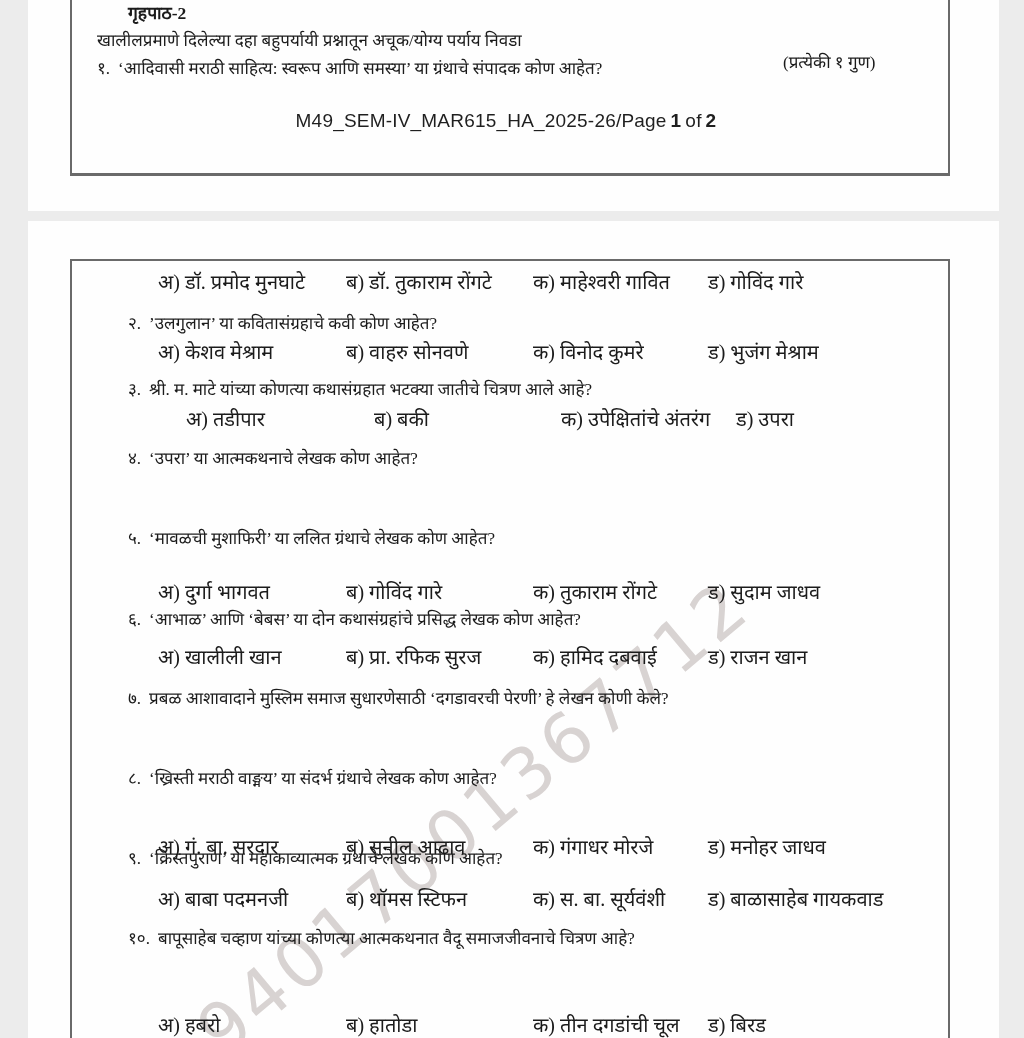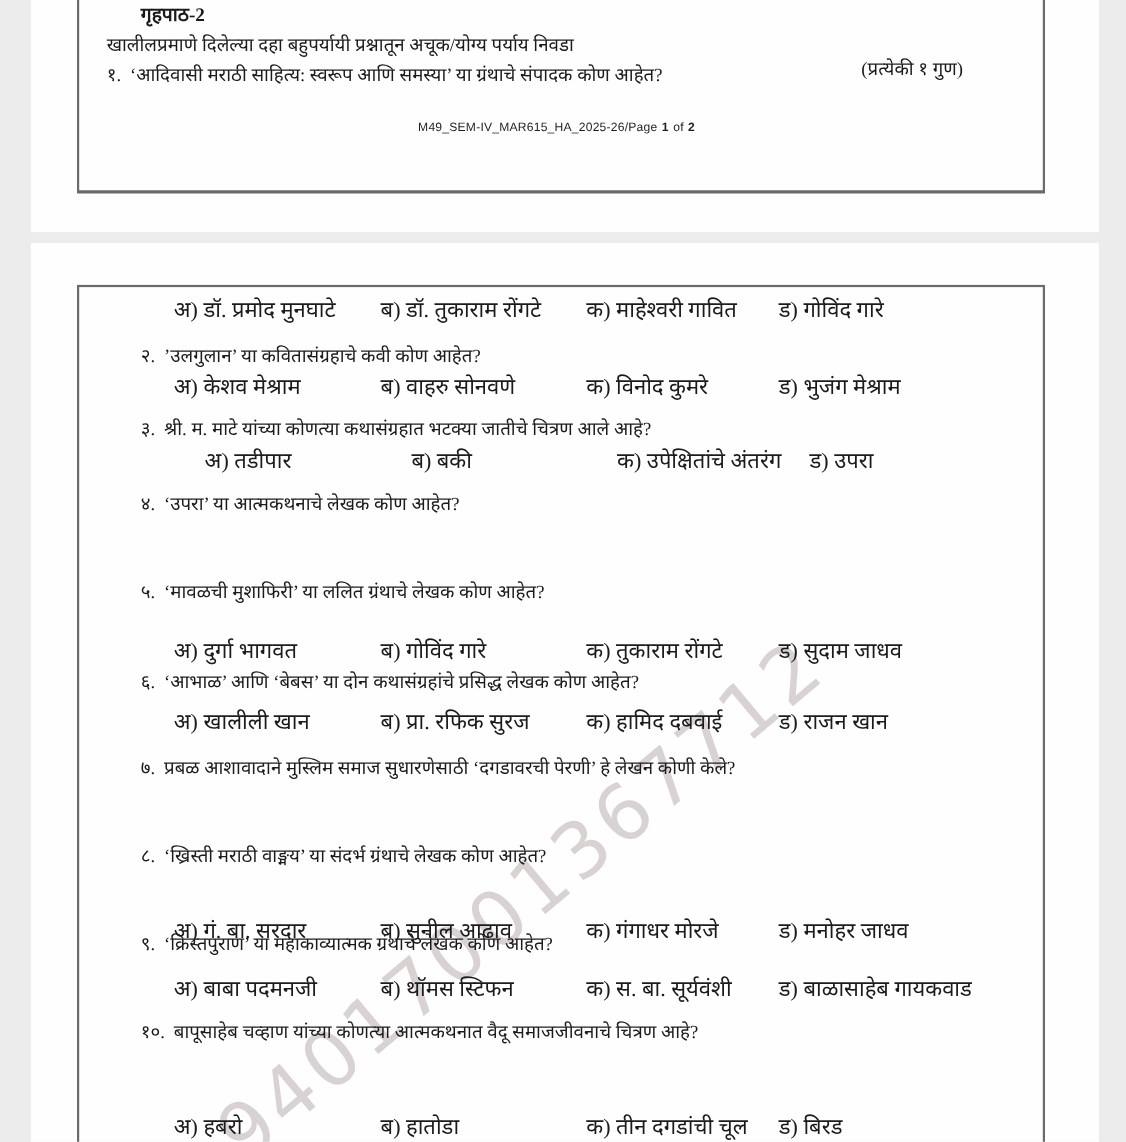--- a/index.html
+++ b/index.html
@@ -26,21 +26,21 @@
   .q-num{margin-right:8px;}
   .opt{position:absolute;top:0;white-space:nowrap;}
   .c1{left:130px;}
   .c2{left:318px;}
   .c3{left:505px;}
   .c4{left:680px;}
   .optrow{position:absolute;height:24px;line-height:24px;font-size:20px;width:960px;z-index:3;}
   .footer{
     position:absolute;top:110px;left:42px;width:876px;height:22px;
     text-align:center;font-family:"Liberation Sans","DejaVu Sans",sans-serif;
-    font-size:11px;color:#1f1f1f;z-index:3;letter-spacing:0.2px;
+    font-size:19px;color:#1f1f1f;z-index:3;letter-spacing:0.2px;
   }
   .footer b{margin:0 4px;}
   .marks{position:absolute;top:30px;left:755px;font-size:17px;z-index:3;margin-top:20px;}
   .watermark{
     position:absolute;left:180px;top:780px;height:80px;line-height:80px;
     font-family:"DejaVu Sans","Liberation Sans",sans-serif;
     font-size:70px;letter-spacing:5px;color:#d8d3d2;
     transform:rotate(-40deg);transform-origin:0 50%;
     z-index:1;white-space:nowrap;user-select:none;
   }

